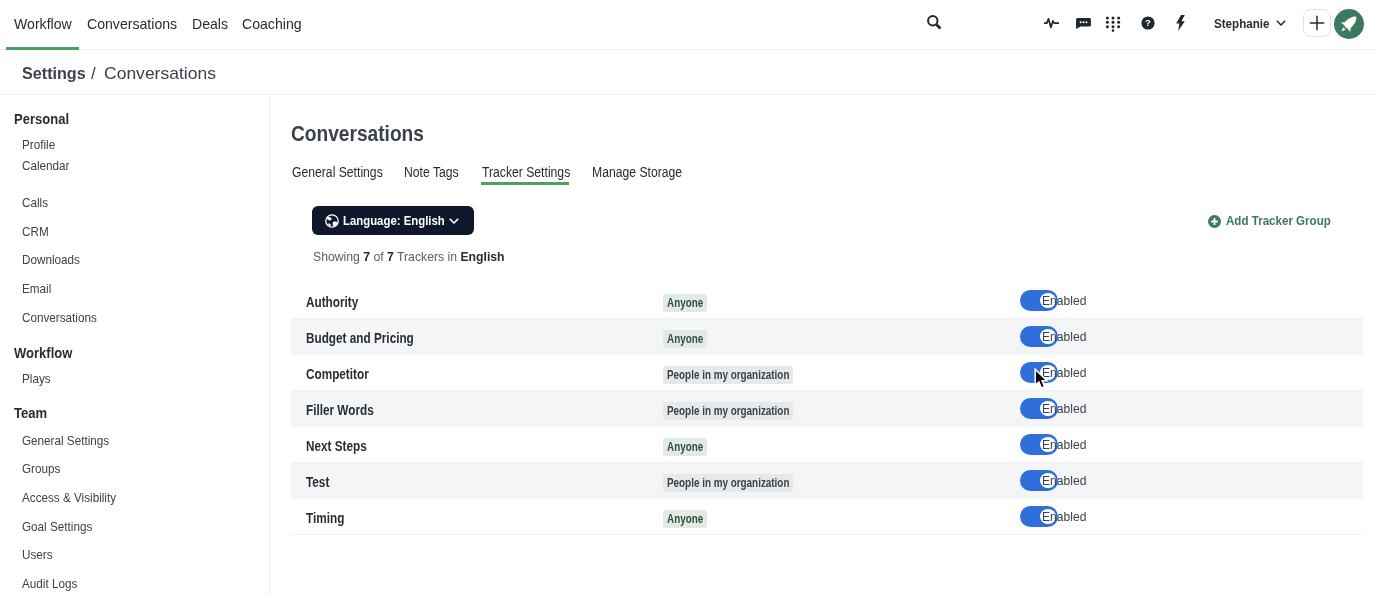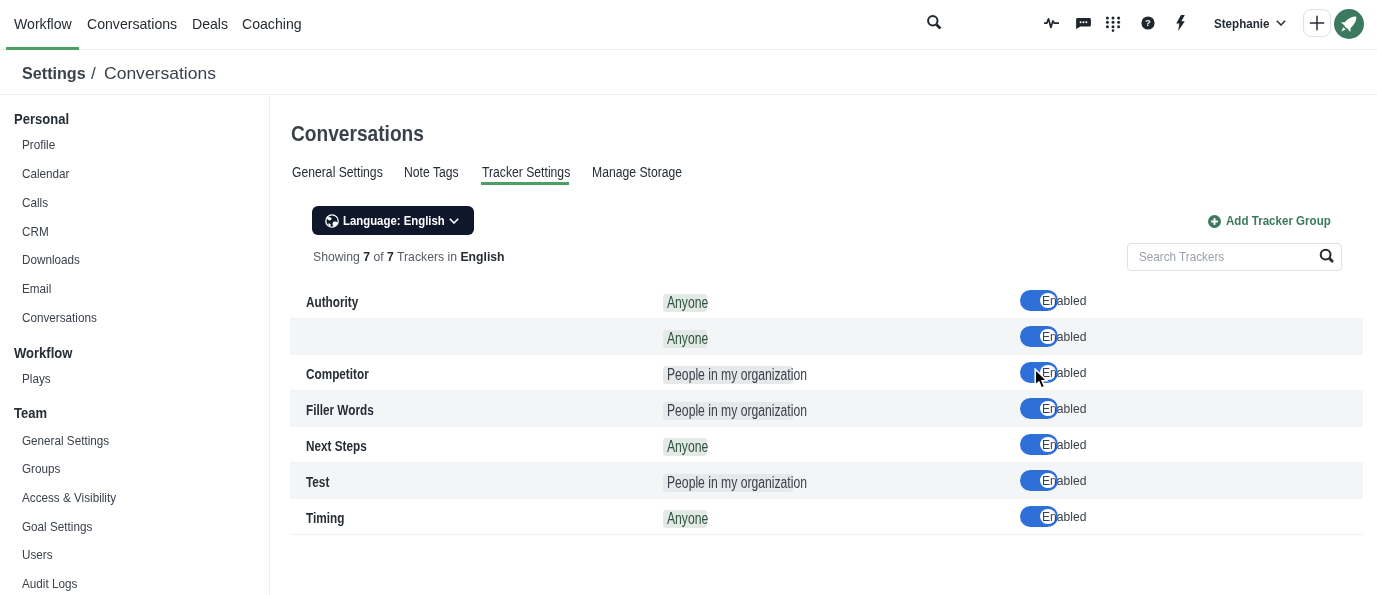--- a/index.html
+++ b/index.html
@@ -34,21 +34,21 @@
 .tsearch { position:absolute; left:856px; top:147px; width:215px; height:28px; border:1px solid #dfe1e4; border-radius:4px; background:#fff; }
 .tsearch .ph { position:absolute; left:11px; top:0; line-height:26px; font-size:13px; color:#9aa1ab; white-space:nowrap; }
 
 
 .table { position:absolute; left:19px; top:187px; width:1073px; }
 .thead { height:33px; background:#f4f5f7; border-bottom:1px solid #e8eaec; position:relative; }
 .th { position:absolute; top:0; height:33px; line-height:32px; font-size:13px; font-weight:bold; white-space:nowrap; }
 .row { height:36px; position:relative; border-bottom:1px solid #f0f1f3; }
 .row.alt { background:#f4f5f7; border-bottom:none; height:36px; }
 .rname { position:absolute; left:16px; top:2px; line-height:35px; font-size:14px; font-weight:bold; color:#272d35; white-space:nowrap; }
-.pill { position:absolute; left:373px; top:10.5px; height:18px; line-height:18px; border-radius:3px; font-size:16px; font-weight:normal; white-space:nowrap; }
+.pill { position:absolute; left:373px; top:10.5px; height:18px; line-height:18px; border-radius:3px; font-size:13px; font-weight:bold; white-space:nowrap; }
 .pill.anyone { background:#e3e9e5; color:#2c523e; width:44px; }
 .pill.org { background:#e7e8ea; color:#3b424c; width:130px; }
 .pill span { display:inline-block; transform-origin:0 50%; margin-left:4px; }
 .toggle { position:absolute; left:730px; top:7px; width:38px; height:21px; background:#2e6fd9; border-radius:11px; }
 .toggle .knob { position:absolute; right:2.2px; top:2.6px; width:15.8px; height:15.8px; background:#fff; border-radius:50%; }
 .rstatus { position:absolute; left:752px; top:0; line-height:35px; font-size:13px; color:#3b424c; white-space:nowrap; }
 </style>
 </head>
 <body>
 
@@ -114,21 +114,21 @@
 
 <div class="crumb">
     <span class="abs" style="left:22px;top:0;height:44px;line-height:45px;font-size:17px;font-weight:bold;color:#3b424c"><span class="sx" style="transform:scaleX(0.95)">Settings</span></span>
     <span class="abs" style="left:91px;top:0;height:44px;line-height:45px;font-size:17px;color:#3b424c">/</span>
     <span class="abs" style="left:103.5px;top:0;height:44px;line-height:45px;font-size:17px;color:#3b424c"><span class="sx" style="transform:scaleX(1.03)">Conversations</span></span>
   </div>
 
 <div class="sidebar">
   <span class="sb sb-h" style="top:12.5px"><span class="sx" style="transform:scaleX(0.93)">Personal</span></span>
   <span class="sb sb-i" style="top:39px"><span class="sx" style="transform:scaleX(0.9)">Profile</span></span>
-  <span class="sb sb-i" style="top:68px"><span class="sx" style="transform:scaleX(0.9)">Calendar</span></span>
+  <span class="sb sb-i" style="top:60px"><span class="sx" style="transform:scaleX(0.9)">Calendar</span></span>
   <span class="sb sb-i" style="top:97px"><span class="sx" style="transform:scaleX(0.9)">Calls</span></span>
   <span class="sb sb-i" style="top:125.5px"><span class="sx" style="transform:scaleX(0.9)">CRM</span></span>
   <span class="sb sb-i" style="top:154px"><span class="sx" style="transform:scaleX(0.9)">Downloads</span></span>
   <span class="sb sb-i" style="top:183px"><span class="sx" style="transform:scaleX(0.9)">Email</span></span>
   <span class="sb sb-i" style="top:212px"><span class="sx" style="transform:scaleX(0.9)">Conversations</span></span>
   <span class="sb sb-h" style="top:246.5px"><span class="sx" style="transform:scaleX(0.93)">Workflow</span></span>
   <span class="sb sb-i" style="top:273px"><span class="sx" style="transform:scaleX(0.9)">Plays</span></span>
   <span class="sb sb-h" style="top:307px"><span class="sx" style="transform:scaleX(0.93)">Team</span></span>
   <span class="sb sb-i" style="top:334.5px"><span class="sx" style="transform:scaleX(0.9)">General Settings</span></span>
   <span class="sb sb-i" style="top:363px"><span class="sx" style="transform:scaleX(0.9)">Groups</span></span>
@@ -164,38 +164,32 @@
     <svg style="position:absolute;left:7px;top:0" width="13" height="13" viewBox="0 0 13 13">
         <circle cx="6.5" cy="6.5" r="6.5" fill="#3b7a5e"></circle>
         <line x1="6.5" y1="3.1" x2="6.5" y2="9.9" stroke="#fff" stroke-width="1.9"></line>
         <line x1="3.1" y1="6.5" x2="9.9" y2="6.5" stroke="#fff" stroke-width="1.9"></line>
       </svg>
     <span class="abs" style="left:24.5px;top:-3px;line-height:18px;font-size:13px;font-weight:bold;color:#3b7a5e"><span class="sx" style="transform:scaleX(0.89)">Add Tracker Group</span></span>
   </div>
 
   <span class="abs" style="left:42px;top:155px;font-size:13px;line-height:12px;color:#555c64"><span class="sx" style="transform:scaleX(0.94)">Showing <b style="color:#272d35">7</b> of <b style="color:#272d35">7</b> Trackers in <b style="color:#272d35">English</b></span></span>
 
-  <div class="tsearch">
-      <span class="ph"><span class="sx" style="transform:scaleX(0.9)">Search Trackers</span></span>
-    <svg style="position:absolute;right:6px;top:4px" width="16" height="16" viewBox="0 0 16 16">
-        <circle cx="6.6" cy="6.6" r="4.9" fill="none" stroke="#23282f" stroke-width="2"></circle>
-        <line x1="10.3" y1="10.3" x2="14" y2="14" stroke="#23282f" stroke-width="2.7"></line>
-      </svg>
-  </div>
 
   <div class="table">
     <div class="row">
       <span class="rname"><span class="sx" style="transform:scaleX(0.84)">Authority</span></span>
       <span class="pill anyone"><span class="sx" style="transform:scaleX(0.76)">Anyone</span></span>
       <div class="toggle">
           <div class="knob"></div>
         </div>
       <span class="rstatus"><span class="sx" style="transform:scaleX(0.93)">Enabled</span></span>
     </div>
     <div class="row alt">
+      <span class="rname"><span class="sx" style="transform:scaleX(0.84)">Budget and Pricing</span></span>
       <span class="pill anyone"><span class="sx" style="transform:scaleX(0.76)">Anyone</span></span>
       <div class="toggle">
           <div class="knob"></div>
         </div>
       <span class="rstatus"><span class="sx" style="transform:scaleX(0.93)">Enabled</span></span>
     </div>
     <div class="row">
       <span class="rname"><span class="sx" style="transform:scaleX(0.84)">Competitor</span></span>
       <span class="pill org"><span class="sx" style="transform:scaleX(0.76)">People in my organization</span></span>
       <div class="toggle">

